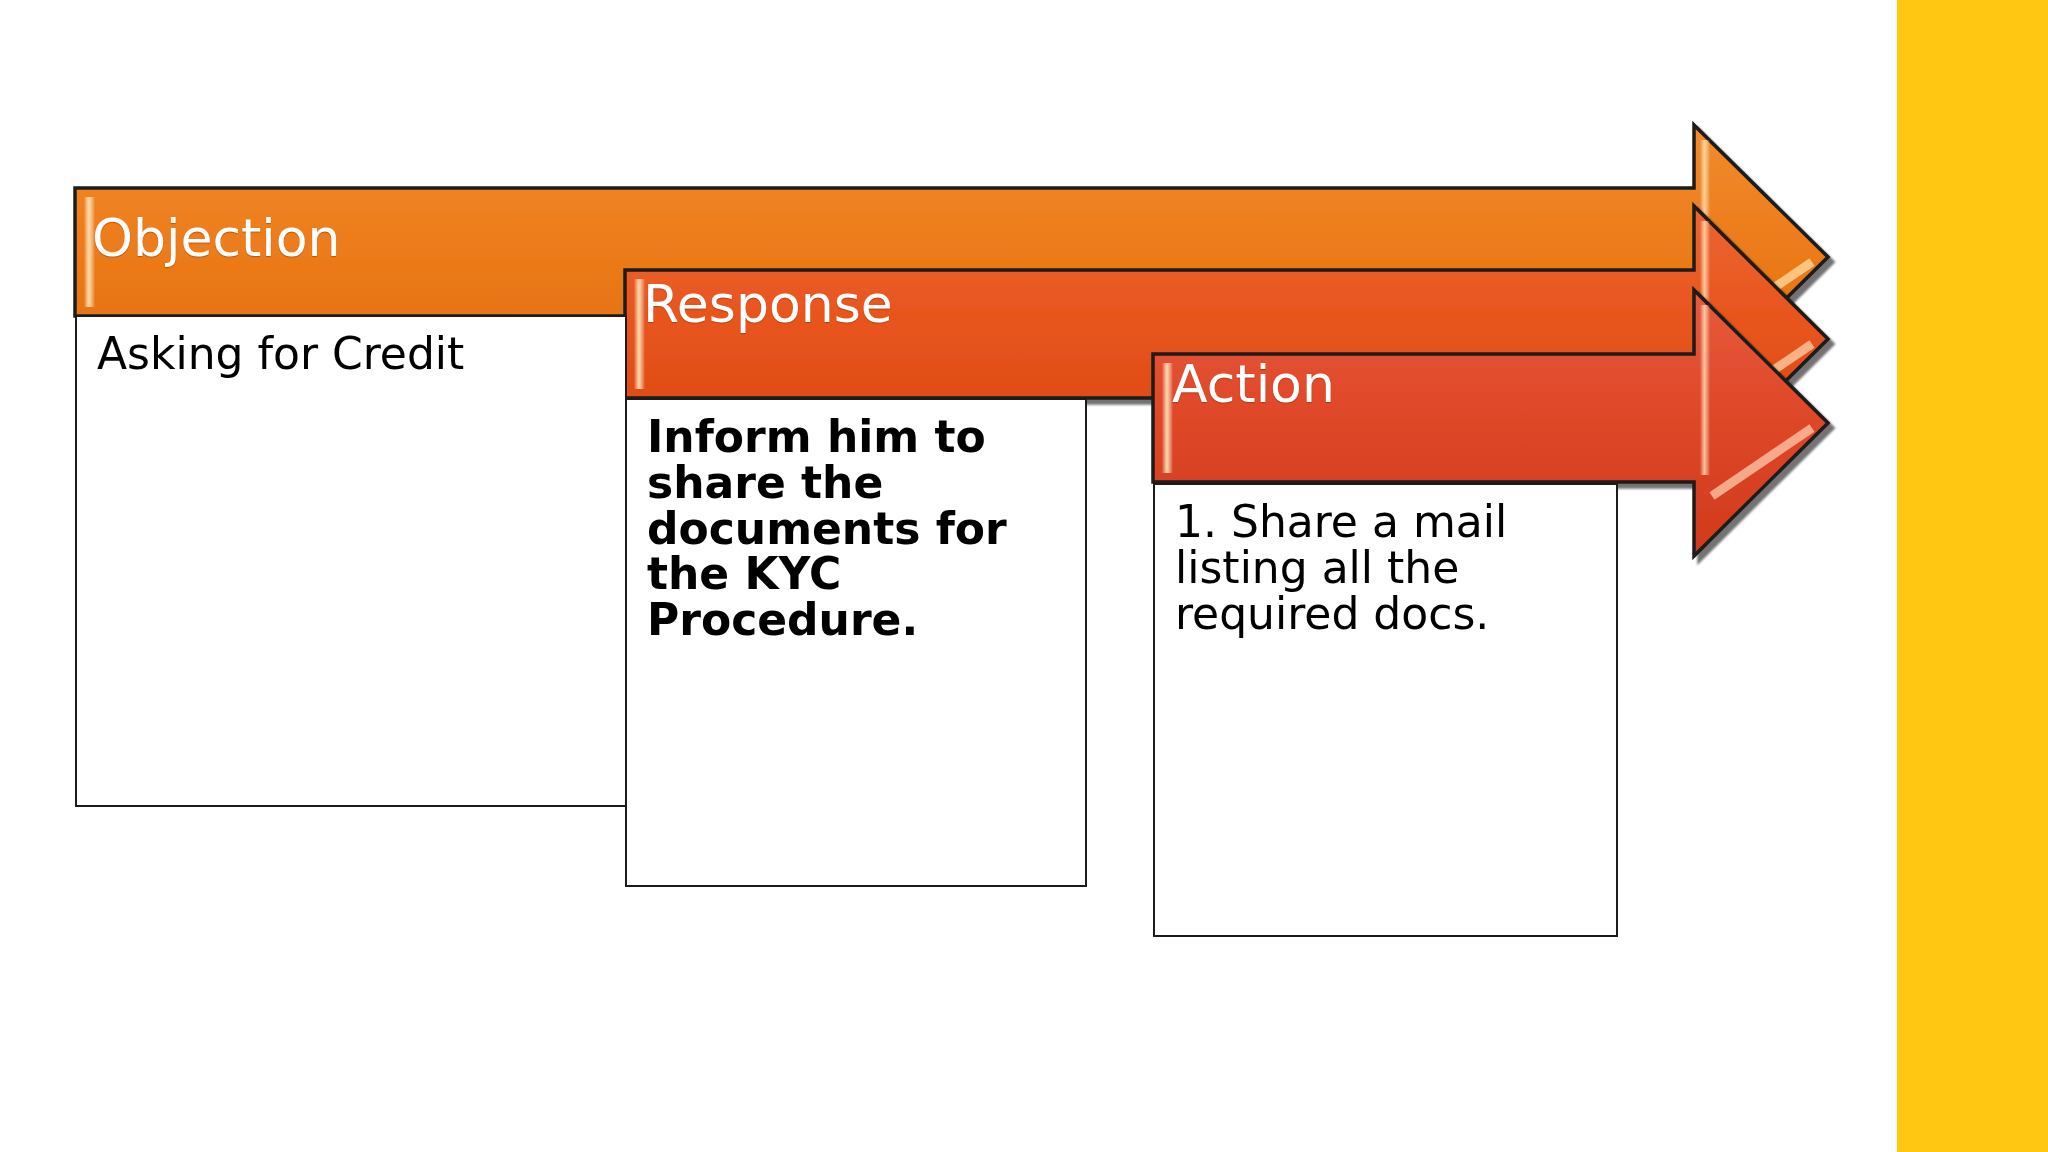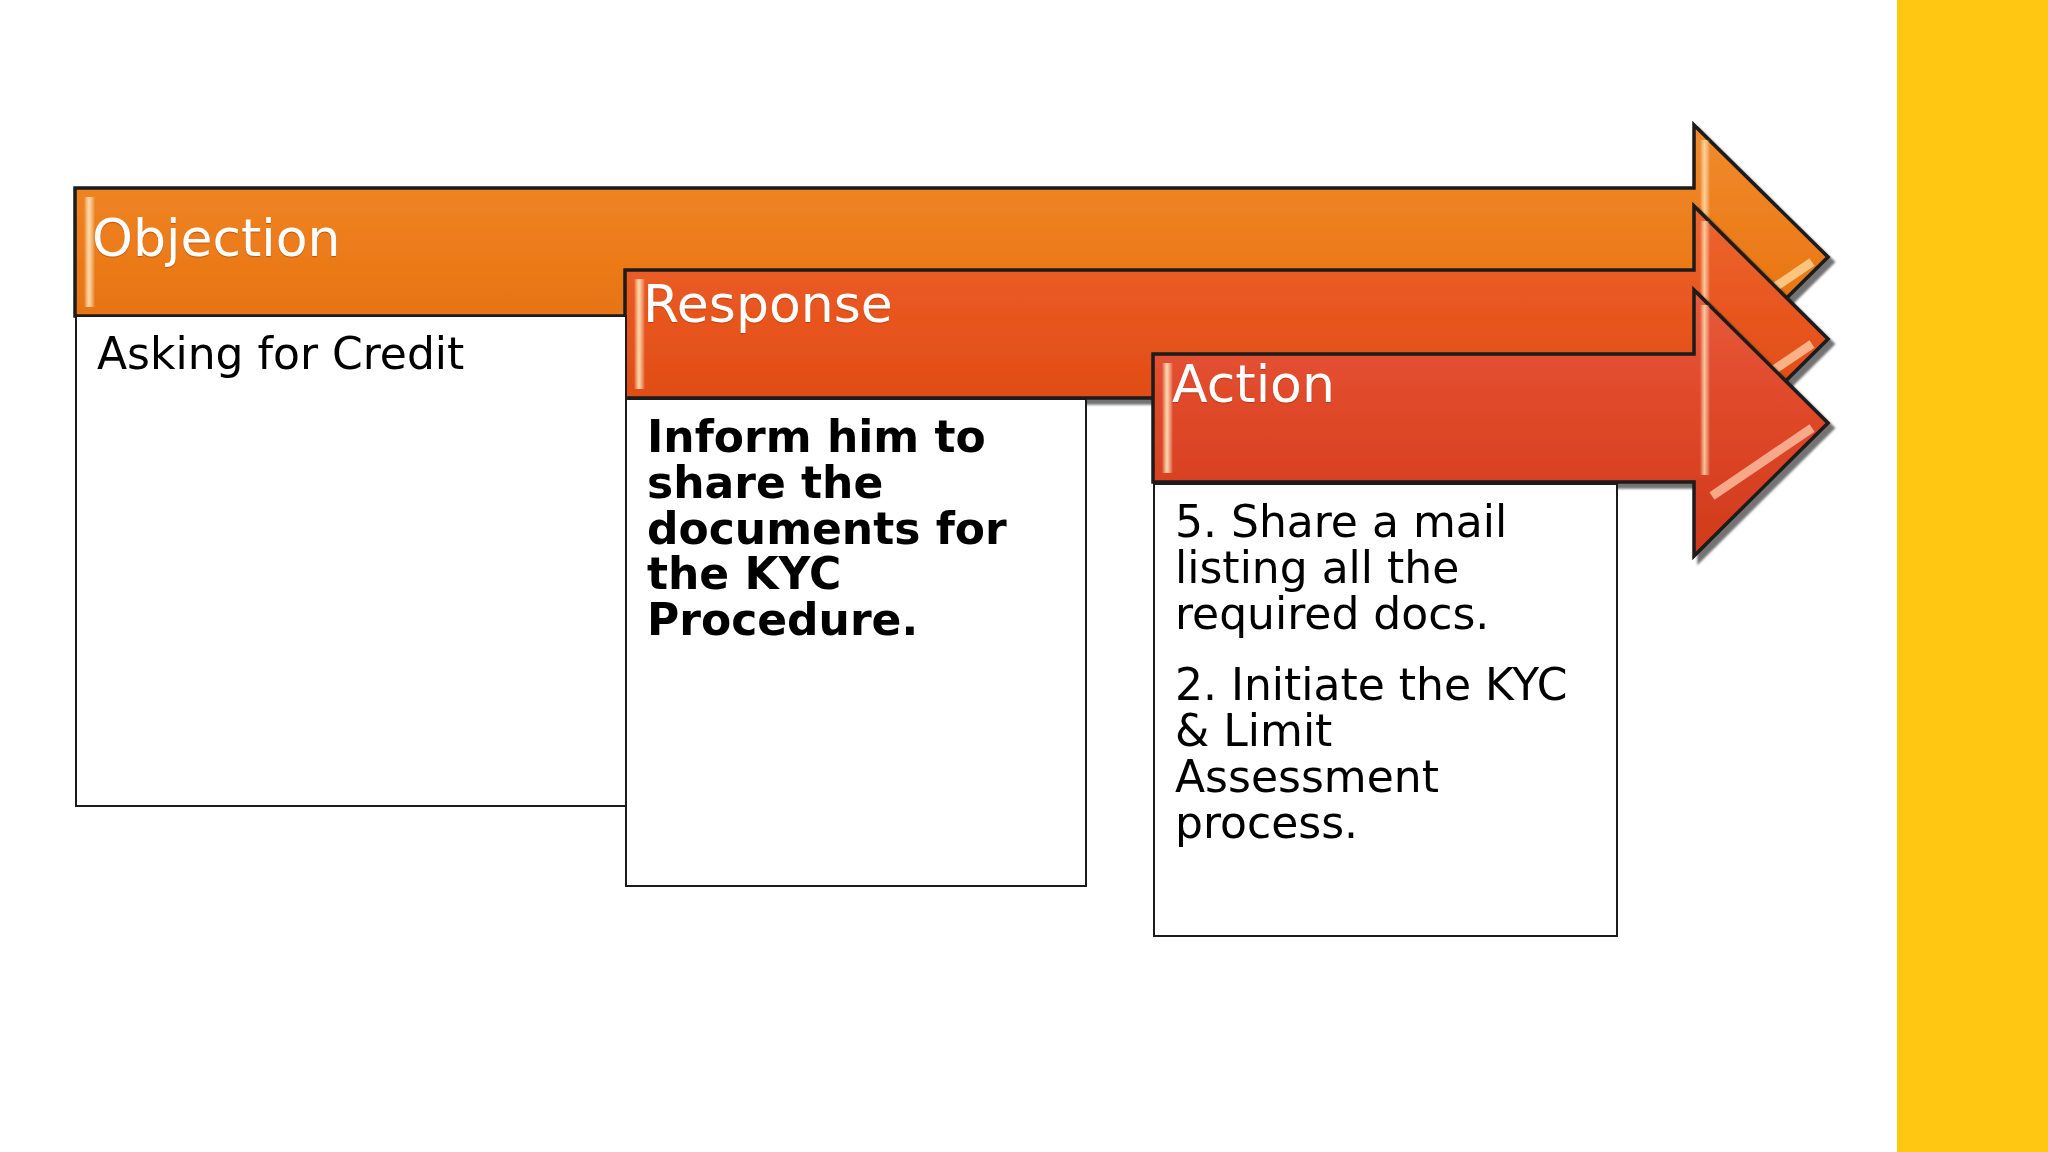--- a/index.html
+++ b/index.html
@@ -151,18 +151,17 @@
   </div>
 
   <div class="content-box" id="box-response">
     <div class="content-inner">
       <p class="content-line">Inform him to share the documents for the KYC Procedure.</p>
     </div>
   </div>
 
   <div class="content-box" id="box-action">
     <div class="content-inner">
-      <p class="content-line">5. Share a mail listing all the required docs.</p>
-      <p class="content-line">2. Initiate the KYC &amp; Limit Assessment process.</p>
+      <p class="content-line">1. Share a mail listing all the required docs.</p>
     </div>
   </div>
 
 </div>
 
 </body></html>

